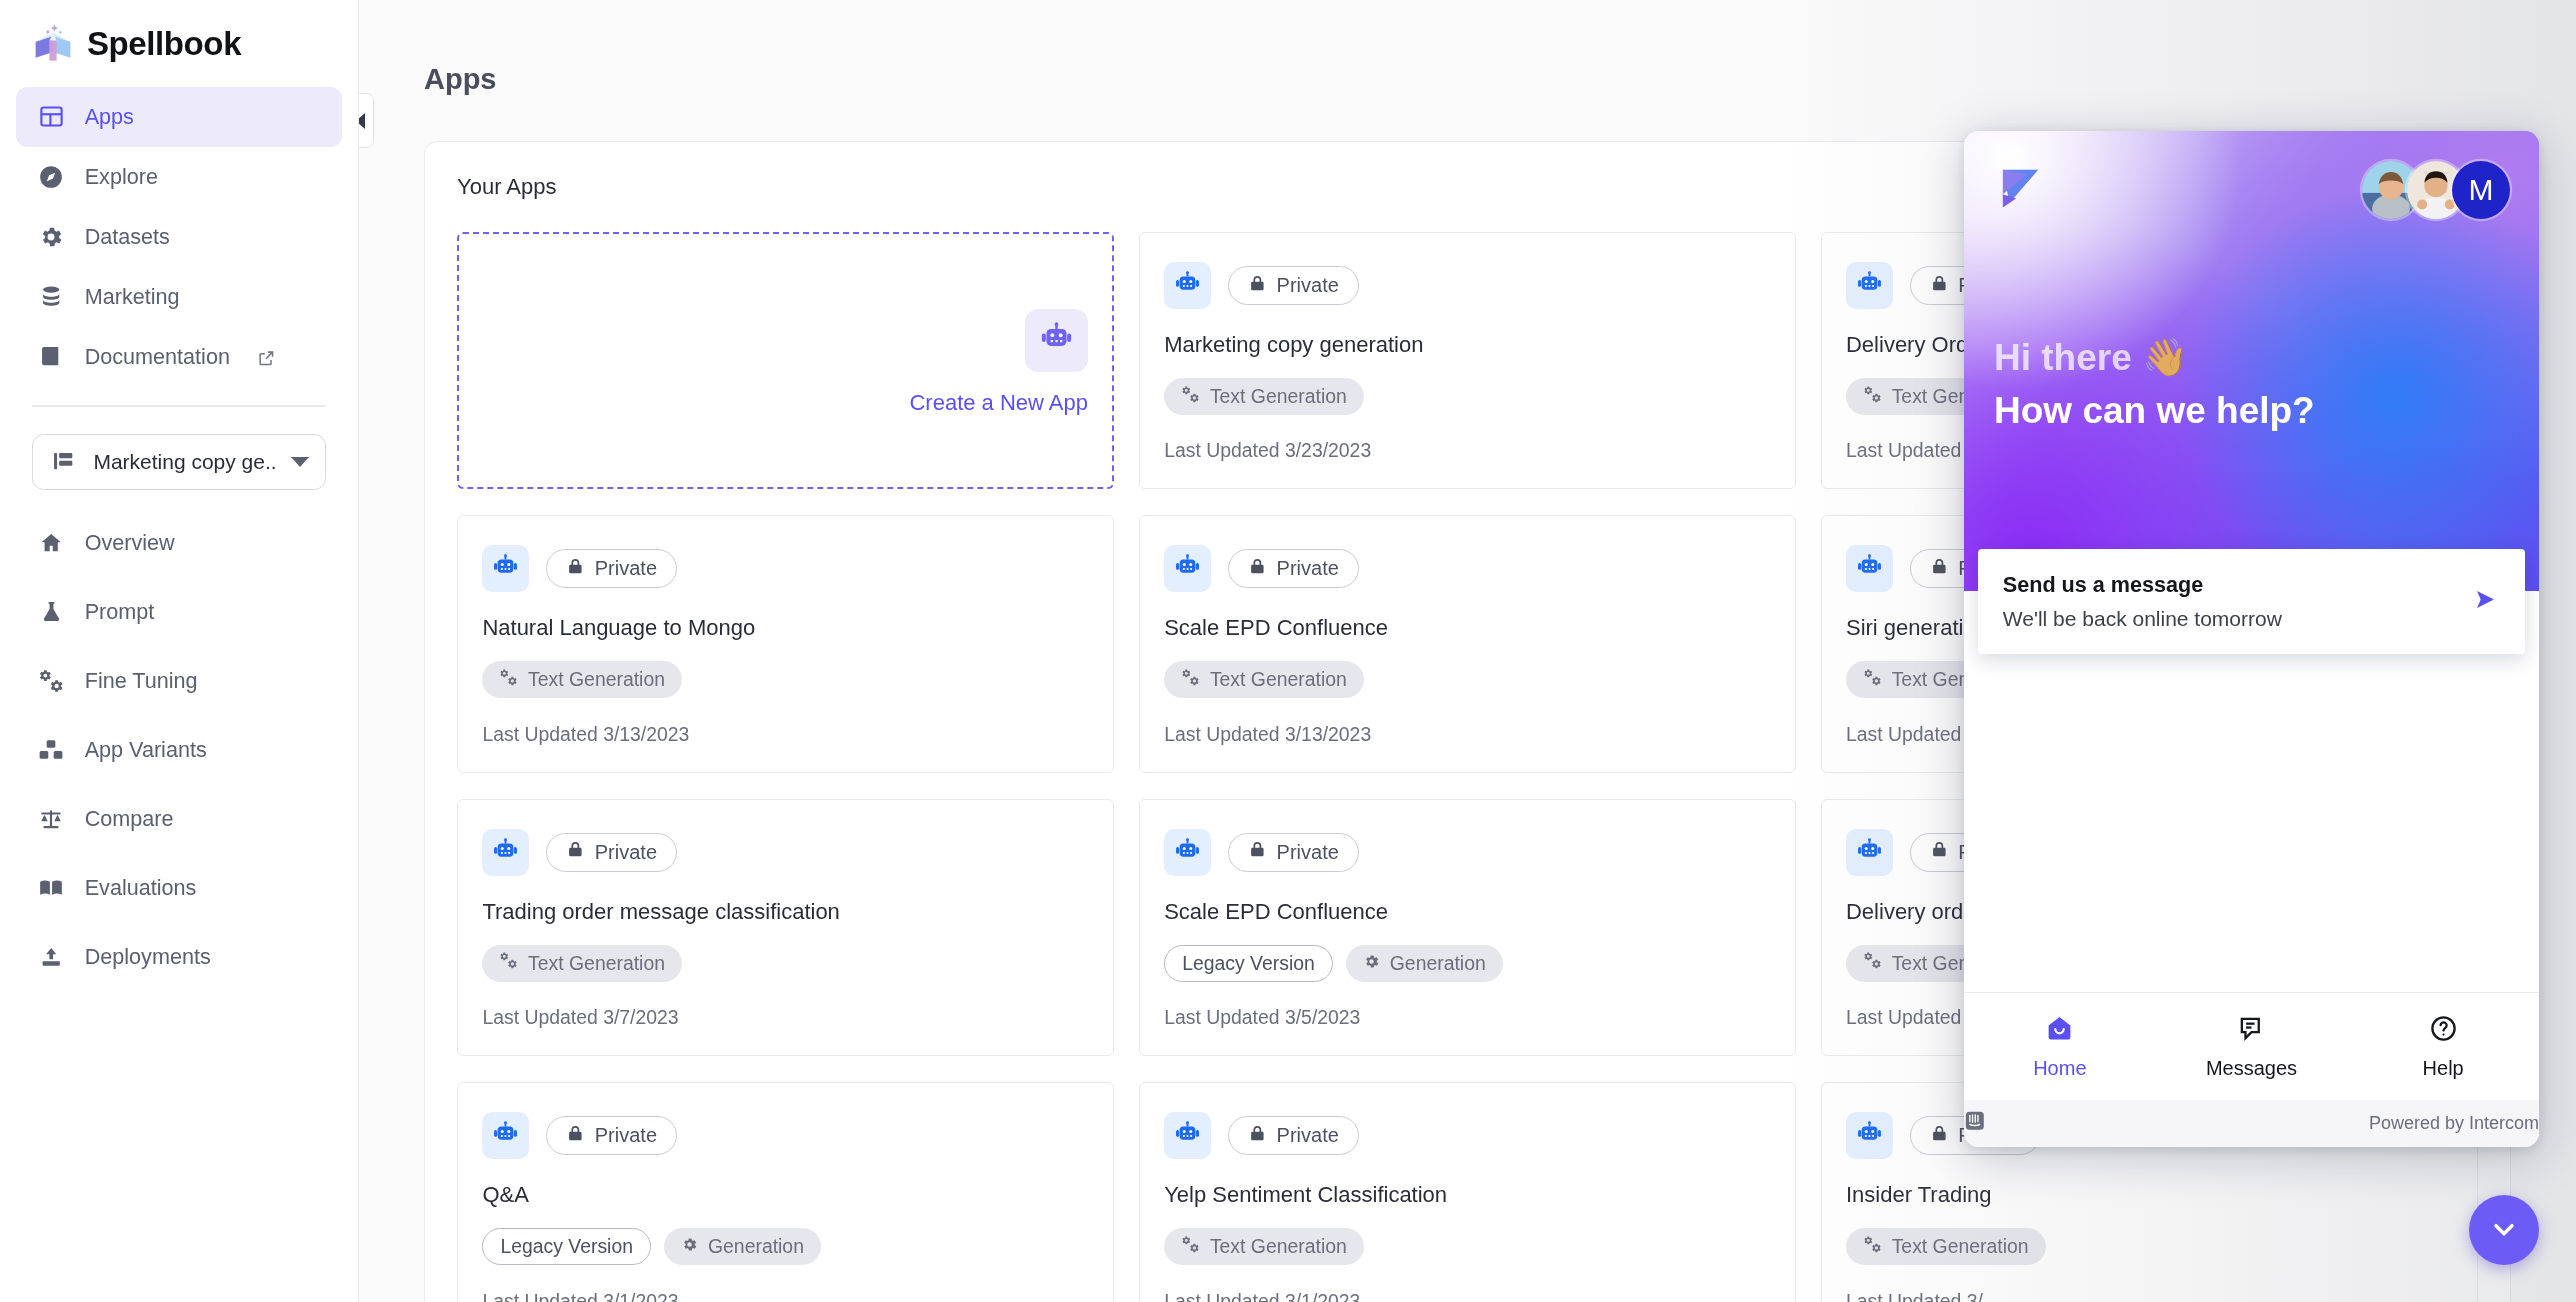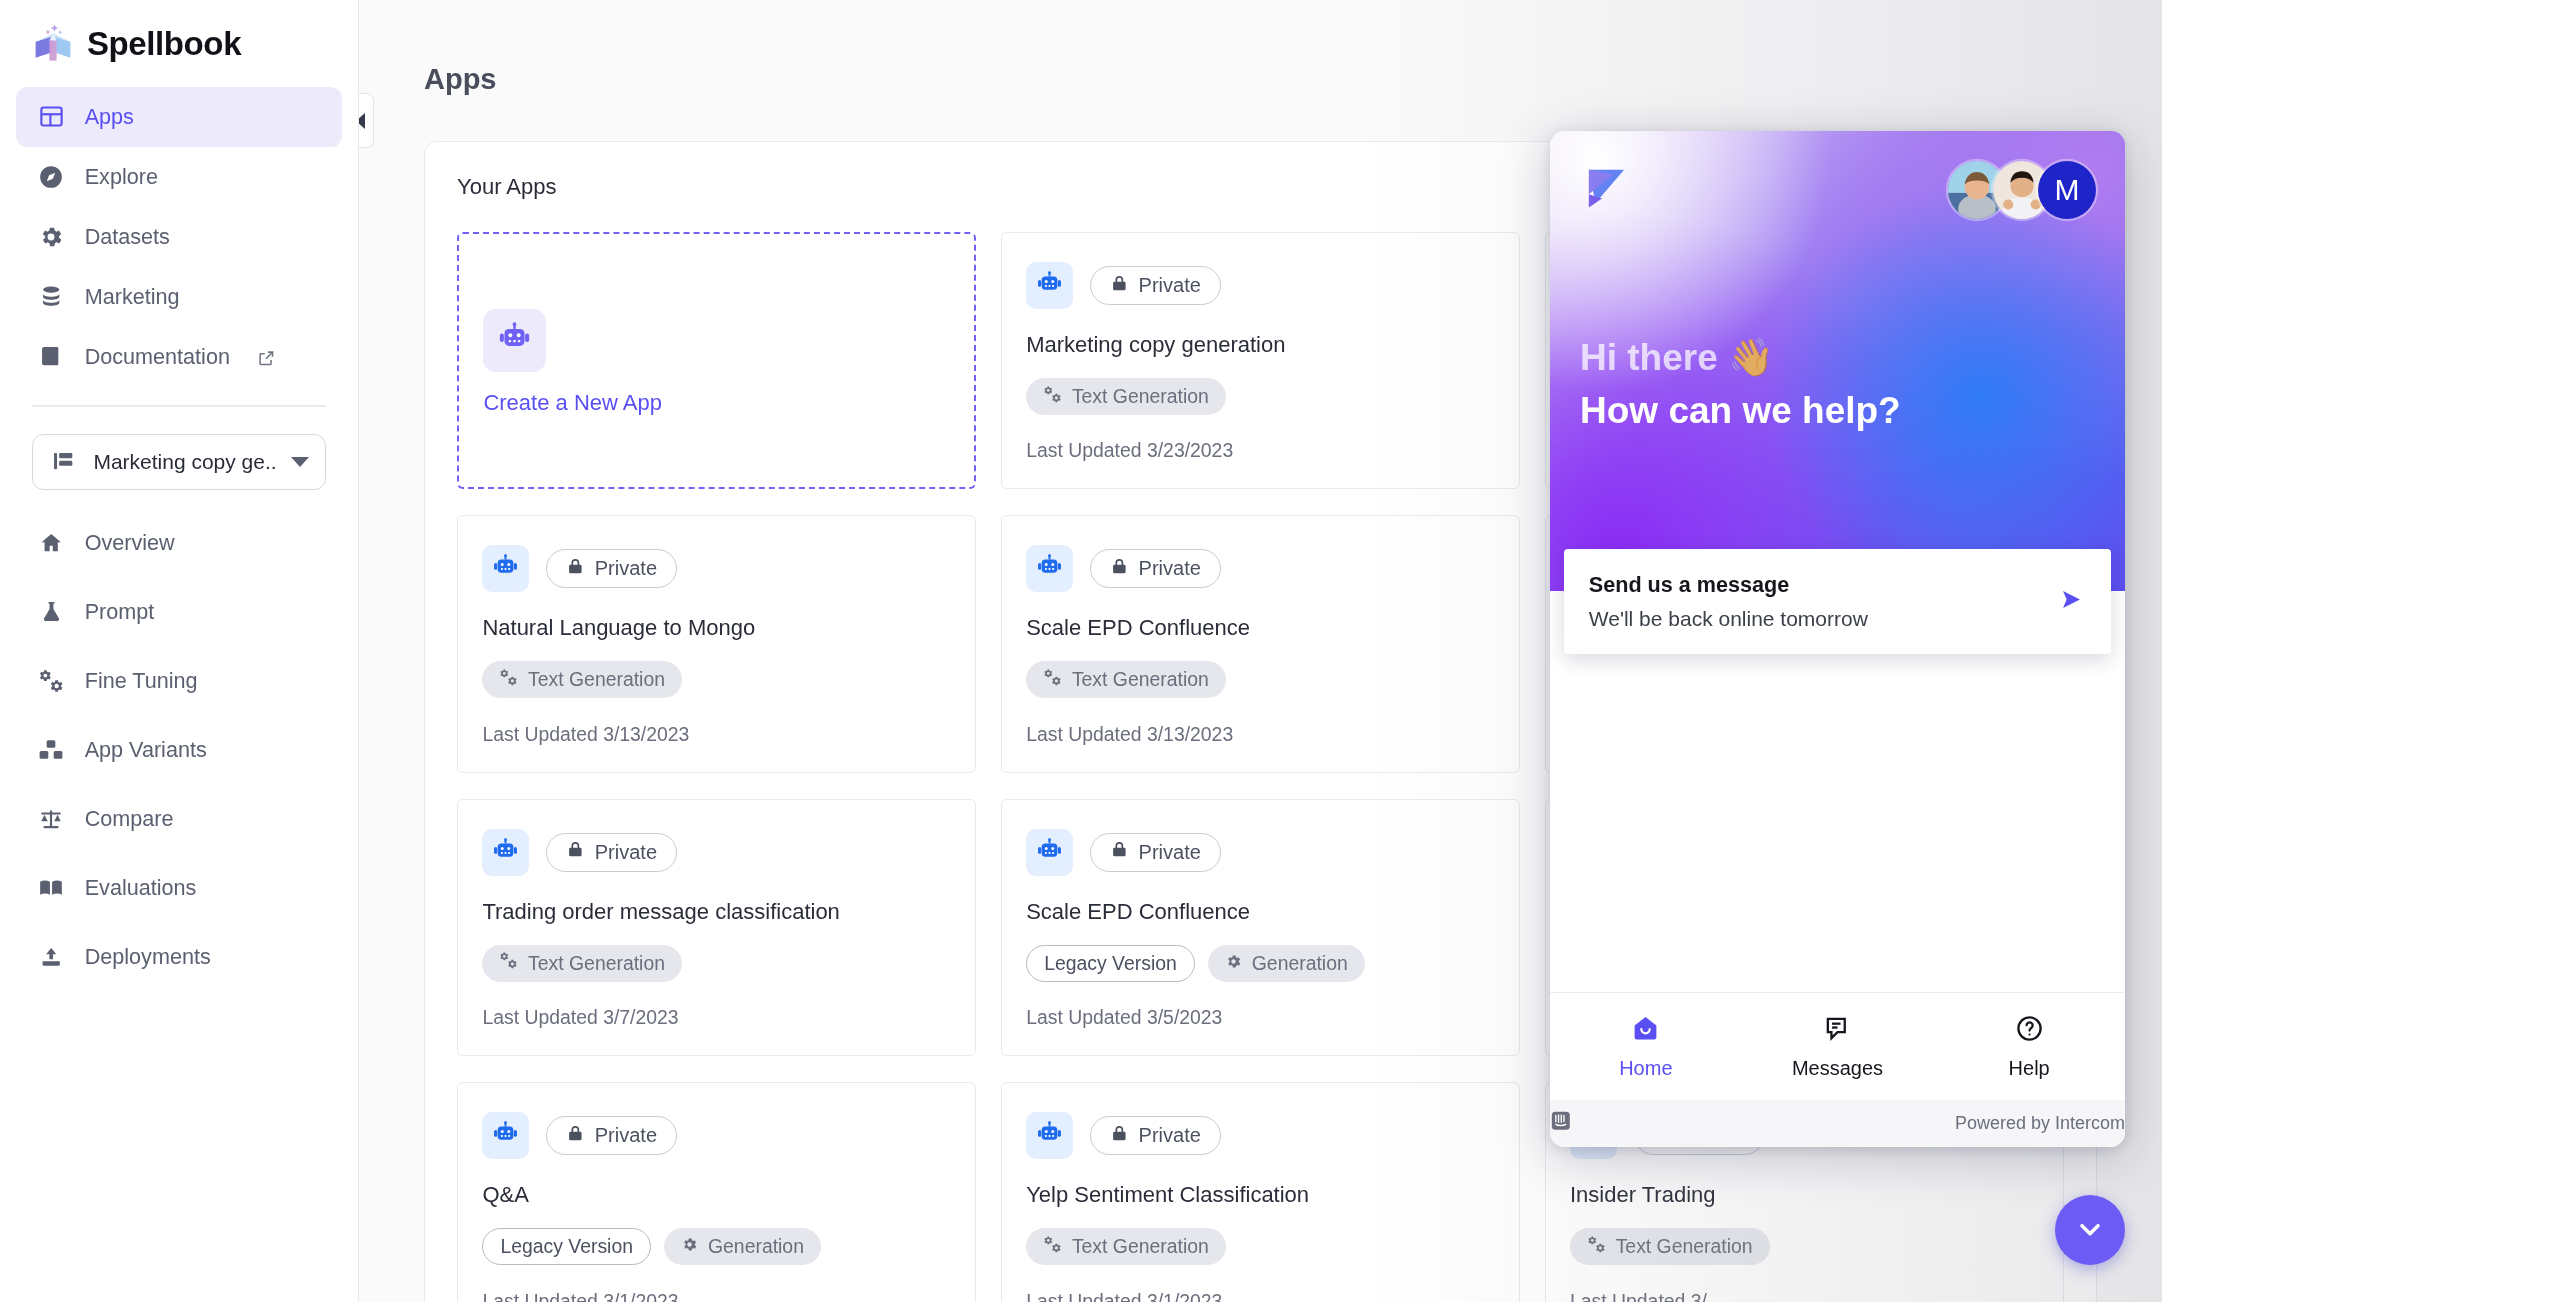--- a/index.html
+++ b/index.html
@@ -3,21 +3,21 @@
 <meta charset="utf-8">
 <style>
   * { box-sizing: border-box; margin: 0; padding: 0; }
   html, body {
     width: 2576px; height: 1302px;
     overflow: hidden;
     font-family: "Liberation Sans", sans-serif;
     background: #ffffff;
     -webkit-font-smoothing: antialiased;
   }
-  #root { position: relative; width: 2162px; height: 1302px; display: flex; }
+  #root { position: relative; width: 2576px; height: 1302px; display: flex; }
 
   
   .sidebar {
     width: 359px; height: 1302px;
     background: #ffffff;
     border-right: 1.4px solid #e9eaee;
     flex: 0 0 359px;
     position: relative;
     z-index: 5;
     padding: 0 16px;
@@ -94,21 +94,21 @@
   .card {
     border: 1.4px solid #e9eaee;
     border-radius: 6px;
     background: #ffffff;
     padding: 29px 24.4px 26px 24.4px;
     min-height: 208px;
     cursor: pointer;
   }
   .card.new {
     border: 2.2px dashed #6f62f5;
-    display: flex; flex-direction: column; align-items: flex-start; justify-content: center;
+    display: flex; flex-direction: column; align-items: flex-end; justify-content: center;
     gap: 18px;
   }
   .new-ico {
     width: 63px; height: 63px; border-radius: 13px;
     background: #eceafb; display: flex; align-items: center; justify-content: center;
   }
   .new-label { font-size: 22px; color: #5a4ff3; }
 
   .card-top { display: flex; align-items: center; gap: 17px; margin-bottom: 23px; }
   .bot-chip {

